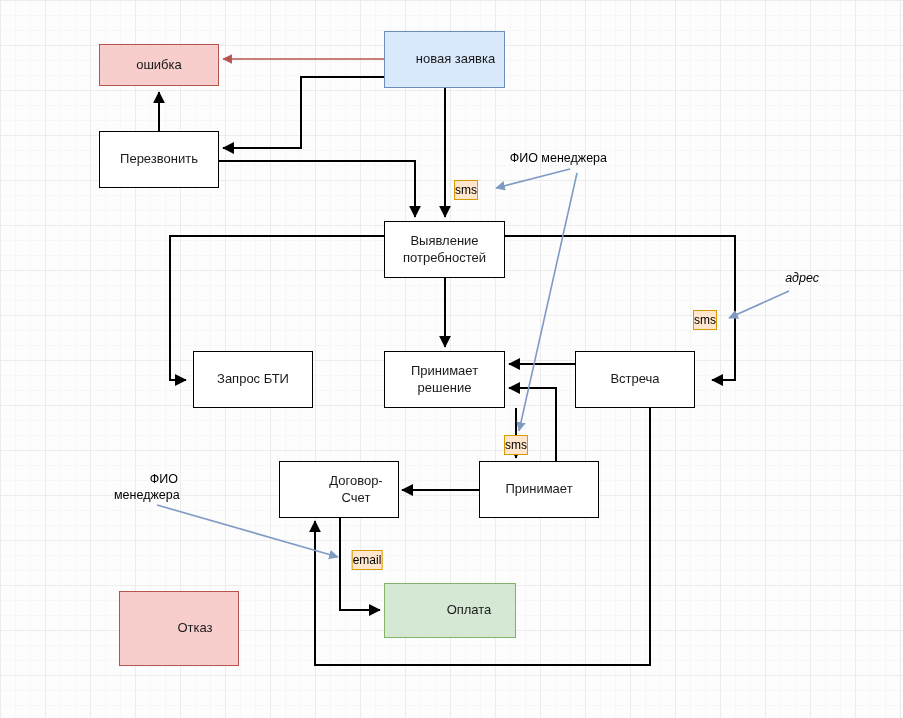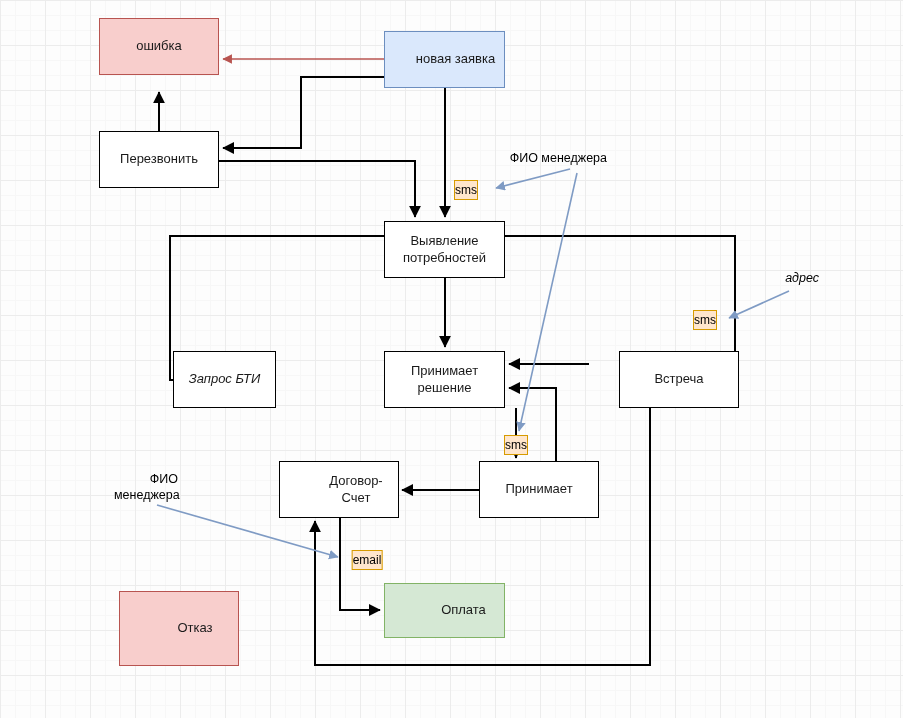--- a/index.html
+++ b/index.html
@@ -74,30 +74,30 @@
         <polyline points="650,408 650,665 315,665 315,521" fill="none" stroke="#000000" stroke-width="2" marker-end="url(#arr-black)"></polyline>
       </g>
     <g id="pointer-group">
         <polyline points="570,169 496,188" fill="none" stroke="#7f9bc4" stroke-width="1.6" marker-end="url(#arr-blue)"></polyline>
         <polyline points="577,173 519,431" fill="none" stroke="#7f9bc4" stroke-width="1.6" marker-end="url(#arr-blue)"></polyline>
         <polyline points="789,291 729,318" fill="none" stroke="#7f9bc4" stroke-width="1.6" marker-end="url(#arr-blue)"></polyline>
         <polyline points="157,505 338,557" fill="none" stroke="#7f9bc4" stroke-width="1.6" marker-end="url(#arr-blue)"></polyline>
       </g>
   </svg>
   <div id="nodes">
-      <div class="node" style="left: 99px; top: 18px; width: 120px; height: 57px; background: rgb(248, 206, 204); border: 1.5px solid rgb(184, 84, 80);">ошибка</div>
+      <div class="node" style="left: 99px; top: 44px; width: 120px; height: 42px; background: rgb(248, 206, 204); border: 1.5px solid rgb(184, 84, 80);">ошибка</div>
       <div class="node" style="left: 384px; top: 31px; width: 121px; height: 57px; background: rgb(218, 232, 252); border: 1.5px solid rgb(108, 142, 191); padding-left: 28px;">новая заявка</div>
       <div class="node" style="left: 99px; top: 131px; width: 120px; height: 57px; background: rgb(255, 255, 255); border: 1.5px solid rgb(0, 0, 0); text-align: center;">Перезвонить</div>
       <div class="node" style="left: 384px; top: 221px; width: 121px; height: 57px; background: rgb(255, 255, 255); border: 1.5px solid rgb(0, 0, 0);">Выявление потребностей</div>
-      <div class="node" style="left: 173px; top: 351px; width: 103px; height: 57px; background: rgb(255, 255, 255); border: 1.5px solid rgb(0, 0, 0); font-style: italic;">Запрос БТИ</div>
+      <div class="node" style="left: 193px; top: 351px; width: 120px; height: 57px; background: rgb(255, 255, 255); border: 1.5px solid rgb(0, 0, 0);">Запрос БТИ</div>
       <div class="node" style="left: 384px; top: 351px; width: 121px; height: 57px; background: rgb(255, 255, 255); border: 1.5px solid rgb(0, 0, 0);">Принимает решение</div>
-      <div class="node" style="left: 619px; top: 351px; width: 120px; height: 57px; background: rgb(255, 255, 255); border: 1.5px solid rgb(0, 0, 0);">Встреча</div>
+      <div class="node" style="left: 575px; top: 351px; width: 120px; height: 57px; background: rgb(255, 255, 255); border: 1.5px solid rgb(0, 0, 0);">Встреча</div>
       <div class="node" style="left: 279px; top: 461px; width: 120px; height: 57px; background: rgb(255, 255, 255); border: 1.5px solid rgb(0, 0, 0); padding-left: 40px;">Договор- Счет</div>
       <div class="node" style="left: 479px; top: 461px; width: 120px; height: 57px; background: rgb(255, 255, 255); border: 1.5px solid rgb(0, 0, 0);">Принимает</div>
-      <div class="node" style="left: 384px; top: 583px; width: 121px; height: 55px; background: rgb(213, 232, 212); border: 1.5px solid rgb(130, 179, 102); padding-left: 44px;">Оплата</div>
+      <div class="node" style="left: 384px; top: 583px; width: 132px; height: 55px; background: rgb(213, 232, 212); border: 1.5px solid rgb(130, 179, 102); padding-left: 44px;">Оплата</div>
       <div class="node" style="left: 119px; top: 591px; width: 120px; height: 75px; background: rgb(248, 206, 204); border: 1.5px solid rgb(184, 84, 80); padding-left: 38px;">Отказ</div>
     </div>
   <div id="badges">
       <div class="badge" style="left: 466px; top: 190px; background: rgb(255, 230, 204); border: 1px solid rgb(215, 155, 0);">sms</div>
       <div class="badge" style="left: 705px; top: 320px; background: rgb(255, 230, 204); border: 1px solid rgb(215, 155, 0);">sms</div>
       <div class="badge" style="left: 516px; top: 445px; background: rgb(255, 230, 204); border: 1px solid rgb(215, 155, 0);">sms</div>
       <div class="badge" style="left: 367px; top: 560px; background: rgb(255, 230, 204); border: 1px solid rgb(215, 155, 0);">email</div>
     </div>
   <div id="notes">
       <div class="note" style="left: 547px; top: 159px; width: 120px;">ФИО менеджера</div>

